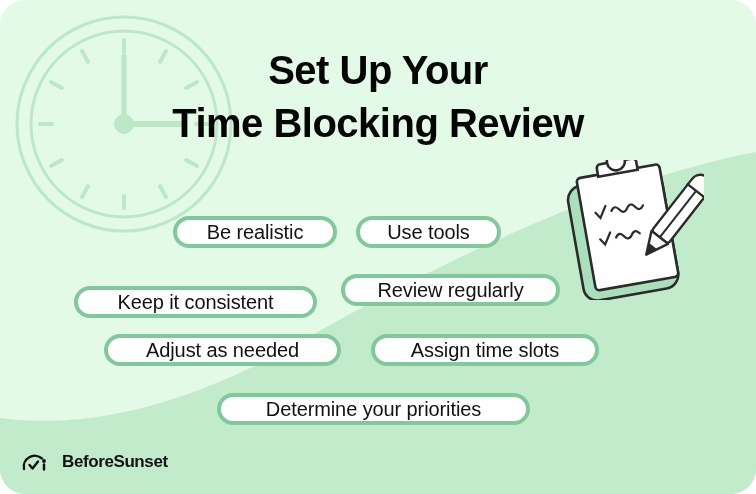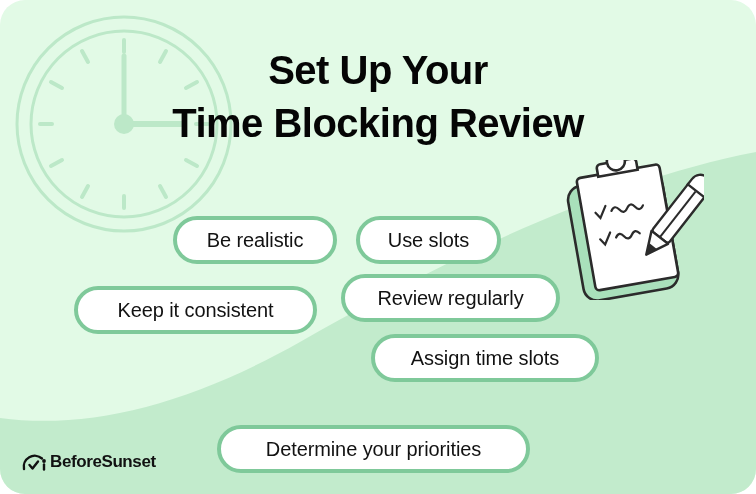--- a/index.html
+++ b/index.html
@@ -57,21 +57,21 @@
     line-height: 53px;
     letter-spacing: -0.5px;
     color: #050505;
     white-space: nowrap;
   }
   
   .pill {
     position: absolute;
     z-index: 4;
     box-sizing: border-box;
-    height: 48px;
+    height: 32px;
     background: #FFFFFF;
     border: 4px solid #7FC99A;
     border-radius: 26px;
     display: flex;
     align-items: center;
     justify-content: center;
     padding: 0 18px;
     white-space: nowrap;
   }
   .pill-label {
@@ -81,21 +81,21 @@
     color: #121212;
     letter-spacing: -0.1px;
   }
   
   #logo {
     position: absolute;
     left: 22px; top: 452px;
     z-index: 5;
     display: flex;
     align-items: center;
-    gap: 2px;
+    gap: 14px;
   }
   #logo-text {
     font-family: "Liberation Sans", sans-serif;
     font-weight: bold;
     font-size: 17px;
     letter-spacing: -0.4px;
     color: #111111;
   }
 </style>
 </head>
@@ -164,32 +164,35 @@
 
   <div id="title-block">
     <div class="title-line" style="color: rgb(5, 5, 5);">Set Up Your</div>
     <div class="title-line" style="color: rgb(5, 5, 5);">Time Blocking Review</div>
   </div>
 
   <div class="pill" style="left: 173px; top: 216px; width: 164px; border-color: rgb(127, 201, 154); background: rgb(255, 255, 255);">
     <span class="pill-label" style="color: rgb(18, 18, 18);">Be realistic</span>
   </div>
   <div class="pill" style="left: 356px; top: 216px; width: 145px; border-color: rgb(127, 201, 154); background: rgb(255, 255, 255);">
-    <span class="pill-label" style="color: rgb(18, 18, 18);">Use slots</span>
+    <span class="pill-label" style="color: rgb(18, 18, 18);">Use tools</span>
   </div>
   <div class="pill" style="left: 74px; top: 274px; width: 243px; border-color: rgb(127, 201, 154); background: rgb(255, 255, 255); margin-top: 12px;">
     <span class="pill-label" style="color: rgb(18, 18, 18);">Keep it consistent</span>
   </div>
   <div class="pill" style="left: 341px; top: 274px; width: 219px; border-color: rgb(127, 201, 154); background: rgb(255, 255, 255);">
     <span class="pill-label" style="color: rgb(18, 18, 18);">Review regularly</span>
   </div>
+  <div class="pill" style="left: 104px; top: 334px; width: 237px; border-color: rgb(127, 201, 154); background: rgb(255, 255, 255);">
+    <span class="pill-label" style="color: rgb(18, 18, 18);">Adjust as needed</span>
+  </div>
   <div class="pill" style="left: 371px; top: 334px; width: 228px; border-color: rgb(127, 201, 154); background: rgb(255, 255, 255);">
     <span class="pill-label" style="color: rgb(18, 18, 18);">Assign time slots</span>
   </div>
-  <div class="pill" style="left: 217px; top: 393px; width: 313px; border-color: rgb(127, 201, 154); background: rgb(255, 255, 255); margin-top: 32px;">
+  <div class="pill" style="left: 217px; top: 393px; width: 313px; border-color: rgb(127, 201, 154); background: rgb(255, 255, 255);">
     <span class="pill-label" style="color: rgb(18, 18, 18);">Determine your priorities</span>
   </div>
 
   <div id="logo">
     <svg width="26" height="20" viewBox="0 0 26 20">
       <path d="M 2 17 A 11 11 0 0 1 20 6.5" fill="none" stroke="#111111" stroke-width="2.4" stroke-linecap="round"></path>
       <path d="M 7.5 13 L 10.5 16.5 L 16 9.5" fill="none" stroke="#111111" stroke-width="2.4" stroke-linecap="round" stroke-linejoin="round"></path>
       <circle cx="22" cy="9" r="1.9" fill="#111111"></circle>
       <path d="M 22 12.5 L 22 17.5" stroke="#111111" stroke-width="2.4" stroke-linecap="round"></path>
     </svg>

